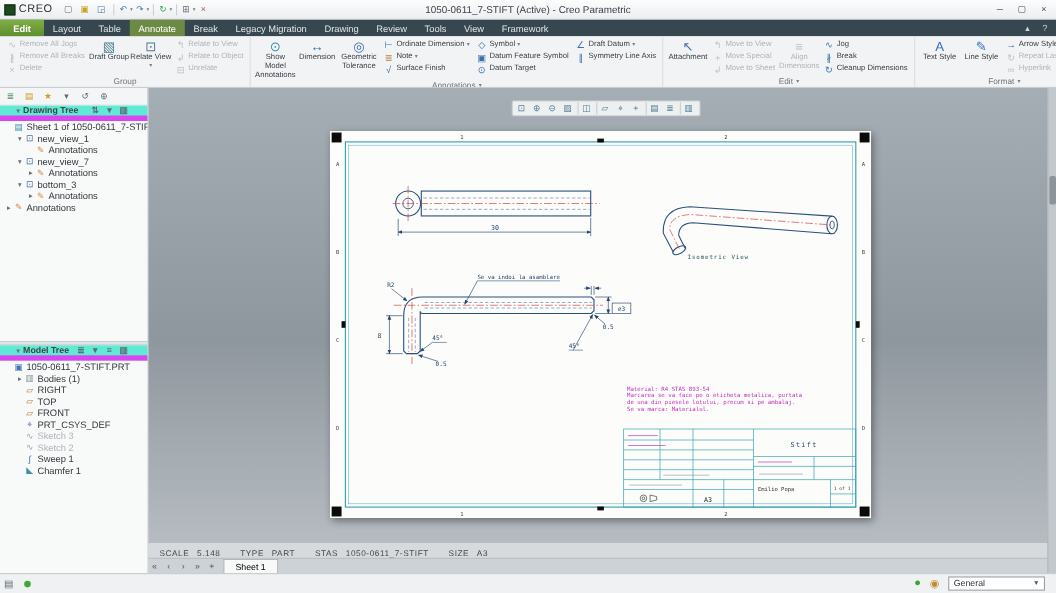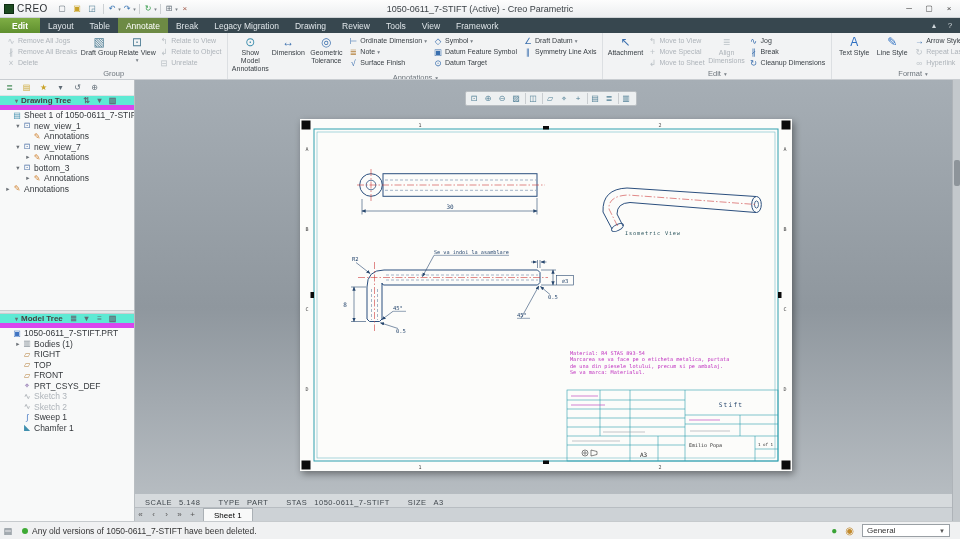--- a/index.html
+++ b/index.html
@@ -755,21 +755,20 @@
         </div>
       </div>
     <div class="stab">
       <span>Sheet 1</span>
     </div>
   </div>
 
   <div id="messagebar">
     <span id="msg-log-btn" style="color:#5f6b75">▤</span>
     <span class="msg-dot"></span>
-    <span>Any old versions of 1050-0611_7-STIFT have been deleted.</span>
     <div id="msg-right">
       <span class="mr-icon" style="color:#3aa335">●</span>
       <span class="mr-icon" style="color:#c28a2d">◉</span>
       <div id="general-select">
         <span>General</span>
         <span class="sel-caret">▼</span>
       </div>
     </div>
   </div>
 

